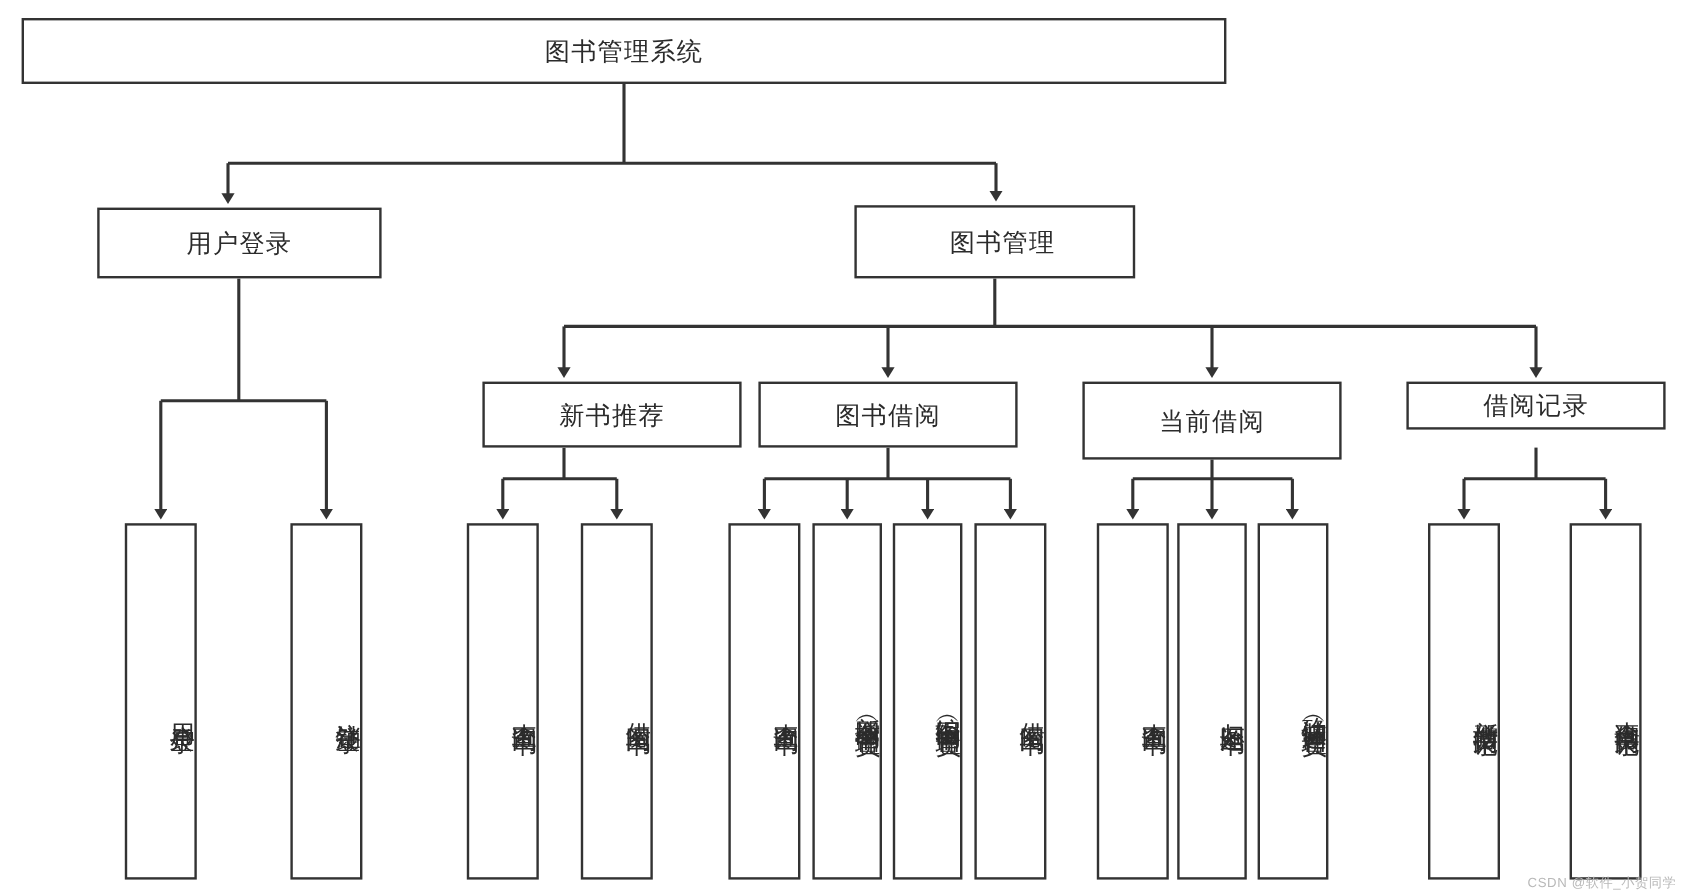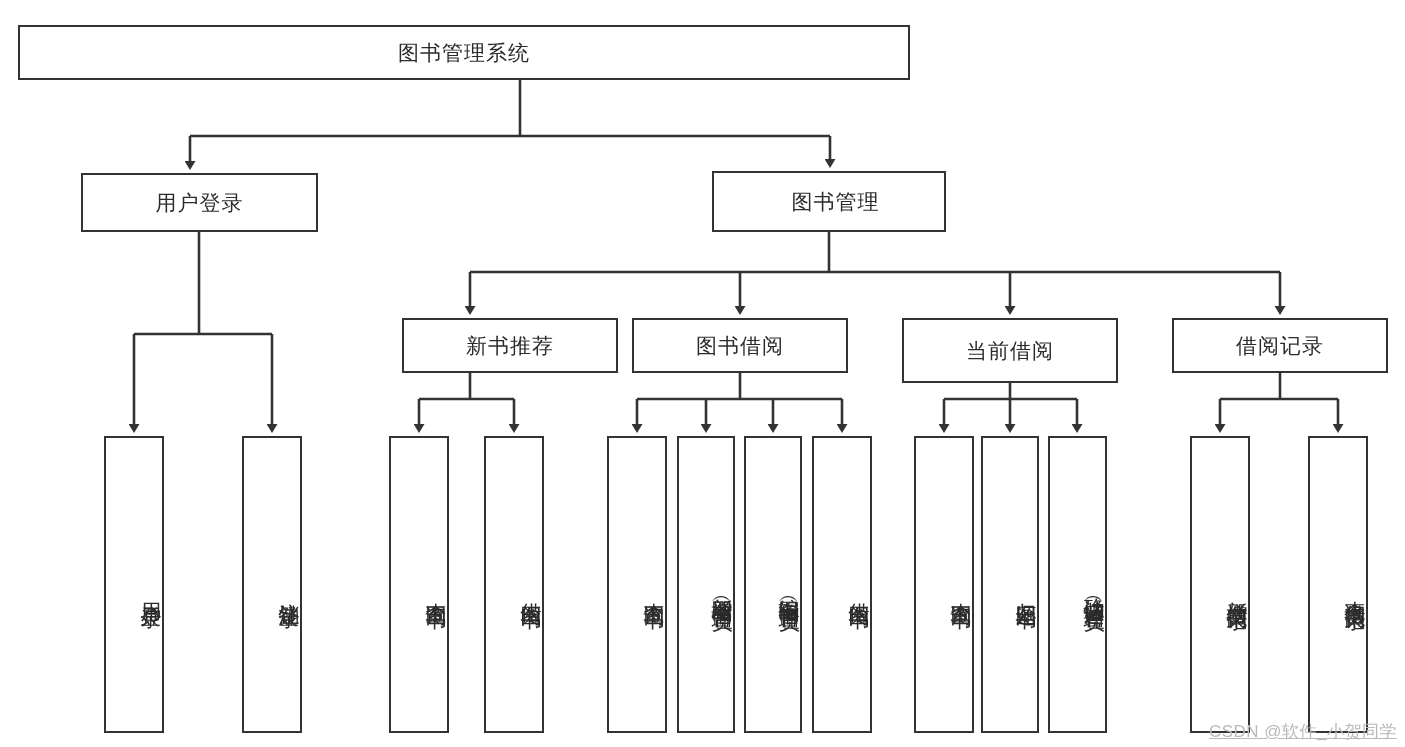--- a/index.html
+++ b/index.html
@@ -51,26 +51,25 @@
   }
   .node.vert .vtext {
     writing-mode: vertical-rl;
     text-orientation: upright;
     white-space: nowrap;
   }
   .watermark {
     position: absolute;
     right: 8px;
     bottom: 4px;
-    font-size: 17px;
+    font-size: 11px;
     color: #b9b9b9;
     letter-spacing: 0.5px;
     z-index: 5;
     white-space: nowrap;
-    text-decoration: underline;
   }
 </style>
 </head>
 <body>
 
 <div id="canvas">
 
   <svg class="wires" viewBox="0 0 1405 747" xmlns="http://www.w3.org/2000/svg">
     <defs>
       <marker id="arrow" markerWidth="9" markerHeight="11" refX="1" refY="5.5" orient="auto" markerUnits="userSpaceOnUse">
@@ -115,41 +114,41 @@
       <path d="M1010,399 L1010,425" marker-end="url(#arrow)"></path>
       <path d="M1077,399 L1077,425" marker-end="url(#arrow)"></path>
 
       <path d="M1280,373 L1280,399"></path>
       <path d="M1220,399 L1338,399"></path>
       <path d="M1220,399 L1220,425" marker-end="url(#arrow)"></path>
       <path d="M1338,399 L1338,425" marker-end="url(#arrow)"></path>
     </g>
   </svg>
 
-  <div class="node horiz" style="left:18px; top:25px; width:892px; height:55px;">
+  <div class="node horiz" style="left:18px; top:15px; width:1004px; height:55px;">
     <span>图书管理系统</span>
   </div>
 
   <div class="node horiz" style="left:81px; top:173px; width:237px; height:59px;">
     <span>用户登录</span>
   </div>
   <div class="node horiz" style="left:712px; top:171px; width:234px; height:61px;padding-left:13px;">
     <span>图书管理</span>
   </div>
 
   <div class="node horiz" style="left:362px; top:318px; width:216px; height:55px;margin-left:40px;">
     <span>新书推荐</span>
   </div>
   <div class="node horiz" style="left:632px; top:318px; width:216px; height:55px;">
     <span>图书借阅</span>
   </div>
   <div class="node horiz" style="left:902px; top:318px; width:216px; height:65px;">
     <span>当前借阅</span>
   </div>
-  <div class="node horiz" style="left:1172px; top:318px; width:216px; height:55px;">
+  <div class="node horiz" style="left:1172px; top:318px; width:216px; height:40px;">
     <span>借阅记录</span>
   </div>
 
   <div class="node vert" style="left:104px; top:436px; width:60px; height:297px;">
     <span class="vtext">用户登录</span>
   </div>
   <div class="node vert" style="left:242px; top:436px; width:60px; height:297px;">
     <span class="vtext">注销登录</span>
   </div>
 

